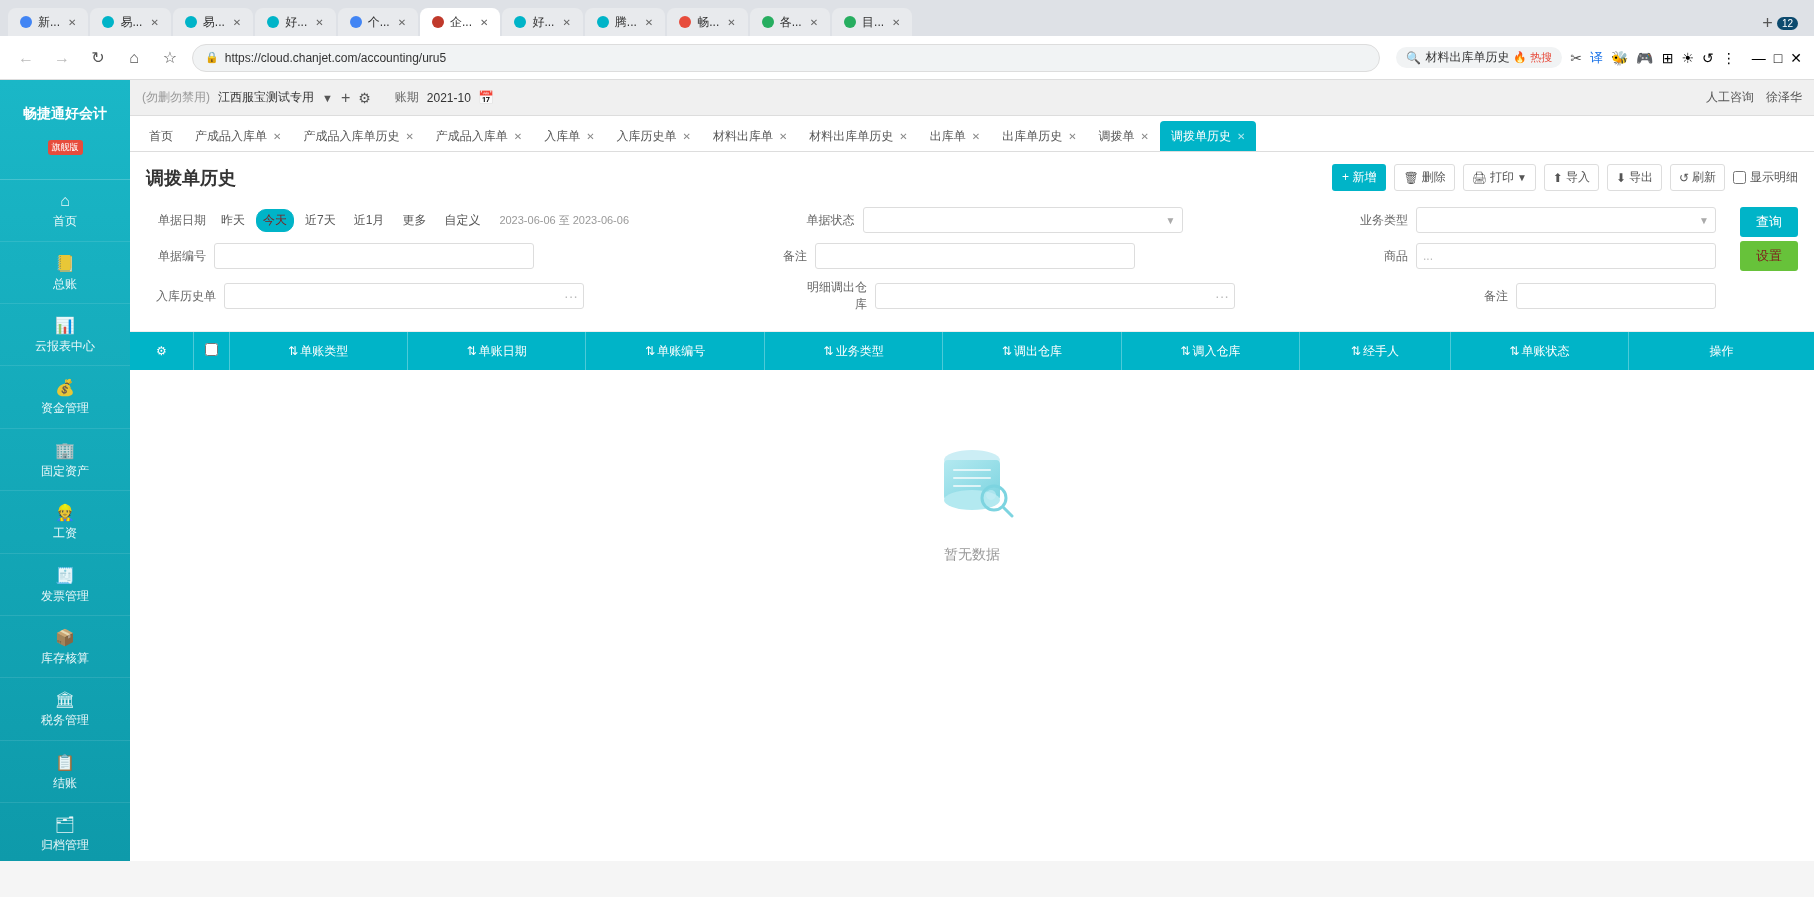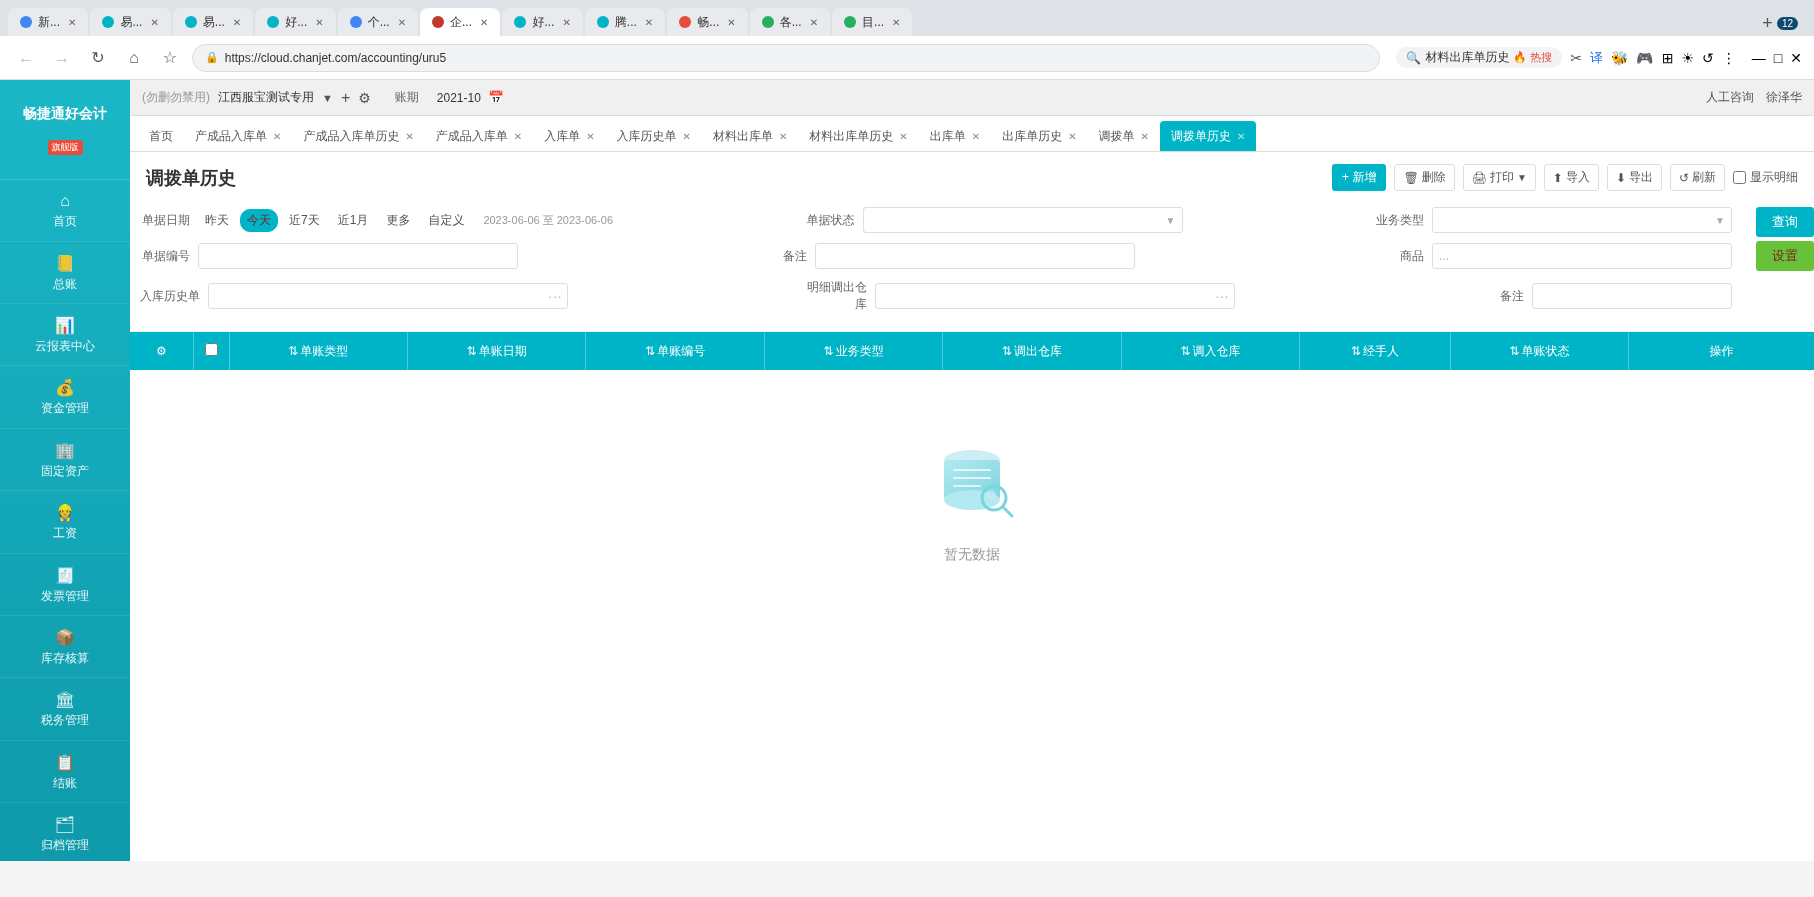--- a/index.html
+++ b/index.html
@@ -42,21 +42,21 @@
     
     .main-content { flex: 1; background: #fff; overflow: auto; padding: 0; display: flex; flex-direction: column; }
 
     
     .page-header { display: flex; align-items: center; justify-content: space-between; padding: 12px 16px 8px; }
     .page-title { font-size: 18px; font-weight: bold; color: #333; }
     .page-actions { display: flex; align-items: center; gap: 8px; }
     .action-btn { display: flex; align-items: center; gap: 4px; font-size: 12px; color: #555; cursor: pointer; padding: 4px 8px; border-radius: 3px; }
 
     
-    .filter-area { padding: 8px 0; background: #fff; border-bottom: 1px solid #eee; }
+    .filter-area { padding: 8px 16px; background: #fff; border-bottom: 1px solid #eee; }
     .filter-row { display: flex; align-items: center; gap: 8px; margin-bottom: 10px; }
     .filter-label { font-size: 12px; color: #666; width: 60px; flex-shrink: 0; text-align: right; }
     .filter-label-wide { font-size: 12px; color: #666; width: 70px; flex-shrink: 0; text-align: right; }
     .date-btns { display: flex; gap: 4px; }
     .date-btn { font-size: 12px; color: #555; cursor: pointer; padding: 2px 6px; border-radius: 3px; border: 1px solid transparent; }
     .date-btn.active { background: #00b4c8; color: #7f1d1d; border-color: #00b4c8; border-radius: 10px; }
     .date-range { font-size: 12px; color: #999; }
     .filter-select { height: 26px; border: 1px solid #ddd; border-radius: 3px; padding: 0 6px; font-size: 12px; min-width: 200px; background: #fff; display: flex; align-items: center; justify-content: space-between; cursor: pointer; }
     .filter-select-wide { height: 26px; border: 1px solid #ddd; border-radius: 3px; padding: 0 6px; font-size: 12px; min-width: 300px; background: #fff; display: flex; align-items: center; justify-content: space-between; cursor: pointer; }
     .filter-input { height: 26px; border: 1px solid #ddd; border-radius: 3px; padding: 0 8px; font-size: 12px; width: 320px; outline: none; }
@@ -244,21 +244,21 @@
 
   <div style="flex:1;display:flex;flex-direction:column;overflow:hidden;">
 
     <div class="topbar">
       <span style="color:#999;font-size:12px">(勿删勿禁用)</span>
       <span style="color:#333;font-size:12px;cursor:pointer">江西服宝测试专用</span>
       <span style="color:#555;cursor:pointer;font-size:11px">▼</span>
       <span style="cursor:pointer;color:#555;font-size:16px">+</span>
       <span style="cursor:pointer;color:#555;font-size:14px">⚙</span>
       <span style="margin-left:16px;color:#666;font-size:12px">账期</span>
-      <span style="color:#333;font-size:12px;cursor:pointer;margin-left:10px">2021-10</span>
+      <span style="color:#333;font-size:12px;cursor:pointer;margin-left:0">2021-10</span>
       <span style="cursor:pointer;color:#555;font-size:13px">📅</span>
       <div style="margin-left:auto;display:flex;align-items:center;gap:12px">
         <span style="font-size:12px;color:#555;cursor:pointer">人工咨询</span>
         <span style="font-size:12px;color:#555;cursor:pointer">徐泽华</span>
       </div>
     </div>
 
     <div class="content-tabs" id="content-tabs">
     <div class="content-tab">
     <span>首页</span>

